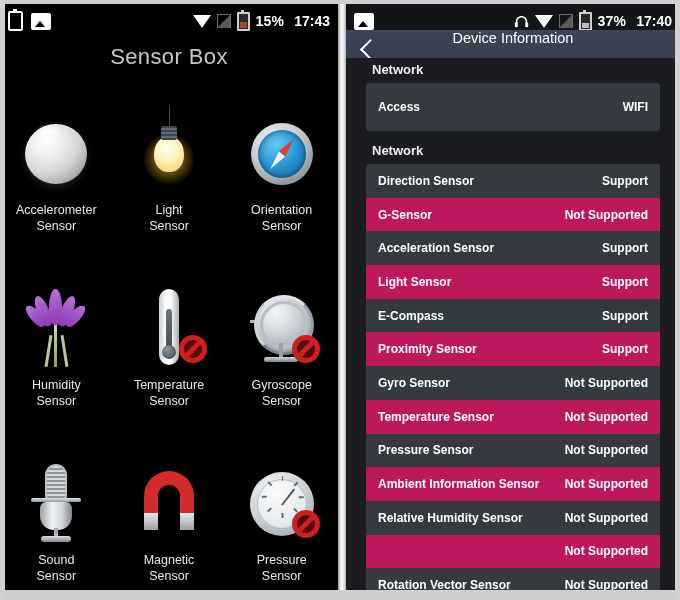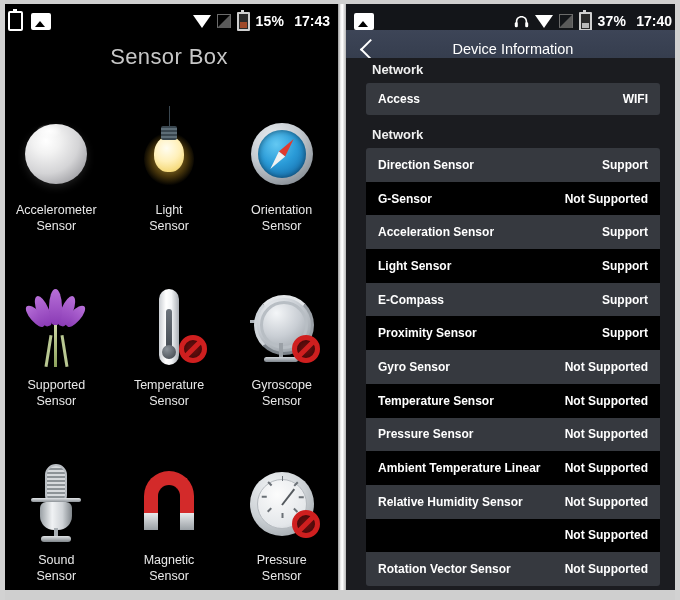--- a/index.html
+++ b/index.html
@@ -160,34 +160,34 @@
   
   .no-badge{position:absolute;width:28px;height:28px;border-radius:50%;
     border:5px solid #cf1f1f;box-sizing:border-box;
     background:radial-gradient(circle,#5e0d0d 30%,#3d0707 100%);}
   .no-badge:after{content:"";position:absolute;left:50%;top:50%;width:22px;height:5px;background:#cf1f1f;
     transform:translate(-50%,-50%) rotate(-45deg);}
   .nb-pos{right:8px;bottom:12px;}
 
   
   .r-header{position:absolute;top:30px;left:0;width:100%;height:38px;
-    background:linear-gradient(to bottom,#3d4557,#333b4b);display:flex;align-items:center;}
+    background:linear-gradient(to bottom,#3d4557,#333b4b);display:flex;align-items:flex-start;}
   .r-back{width:44px;height:38px;display:flex;align-items:center;justify-content:center;}
   .chev{width:13px;height:13px;border-left:2.4px solid #fff;border-bottom:2.4px solid #fff;
     transform:rotate(45deg);margin-left:5px;}
   .r-title{flex:1;text-align:center;color:#fff;font-size:14.5px;margin-left:-44px;}
   .r-body{position:absolute;top:58px;left:0;width:100%;bottom:10px;background:#1b1c20;
     padding:0 20px;box-sizing:border-box;overflow:hidden;}
   .sect-head{color:#f0f0f0;font-size:13px;font-weight:bold;padding:4px 6px 6px;}
   .card{background:#36393f;border-radius:3px;overflow:hidden;}
   .row{display:flex;align-items:center;height:33.7px;padding:0 12px;box-sizing:border-box;
        font-size:12px;font-weight:bold;color:#ffffff;}
-  .row.alt{background:#000000;}
+  .row.alt{background:#be185d;}
   .row .val{margin-left:auto;}
-  .row.single{height:32px;gap:18px;}
+  .row.single{height:48px;gap:18px;}
   .sect-gap{height:8px;}
 </style>
 </head>
 <body>
 
 <div id="root">
 
   <div class="phone phone-left">
 
     <div class="statusbar dark">
@@ -258,21 +258,21 @@
                 <div class="lf l1"></div>
                 <div class="lf l2"></div>
               <div class="pet p4"></div>
                 <div class="pet p5"></div>
               <div class="pet p2"></div>
                 <div class="pet p3"></div>
                 <div class="pet p1"></div>
             </div>
           </div>
           <div class="cell-label">
-            <div>Supported</div>
+            <div>Humidity</div>
             <div>Sensor</div>
           </div>
         </div>
         <div class="cell">
           <div class="icon-wrap">
             <div class="ic-thermo">
               <div class="tube"></div>
                 <div class="merc"></div>
                 <div class="bulbt"></div>
             </div>
@@ -432,21 +432,21 @@
         </div>
         <div class="row alt">
           <span>Temperature Sensor</span>
           <span class="val">Not Supported</span>
         </div>
         <div class="row">
           <span>Pressure Sensor</span>
           <span class="val">Not Supported</span>
         </div>
         <div class="row alt">
-          <span>Ambient Temperature Linear</span>
+          <span>Ambient Information Sensor</span>
           <span class="val">Not Supported</span>
         </div>
         <div class="row">
           <span>Relative Humidity Sensor</span>
           <span class="val">Not Supported</span>
         </div>
         <div class="row alt">
           <span class="val">Not Supported</span>
         </div>
         <div class="row">

